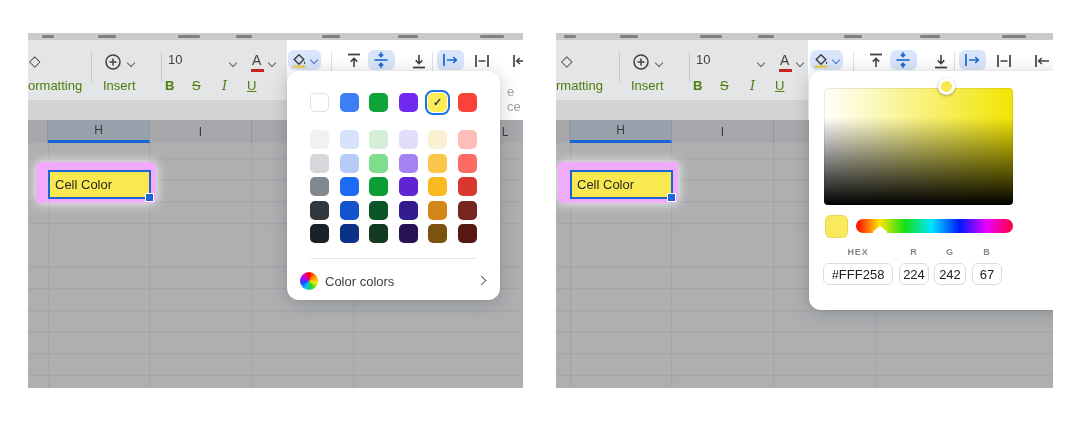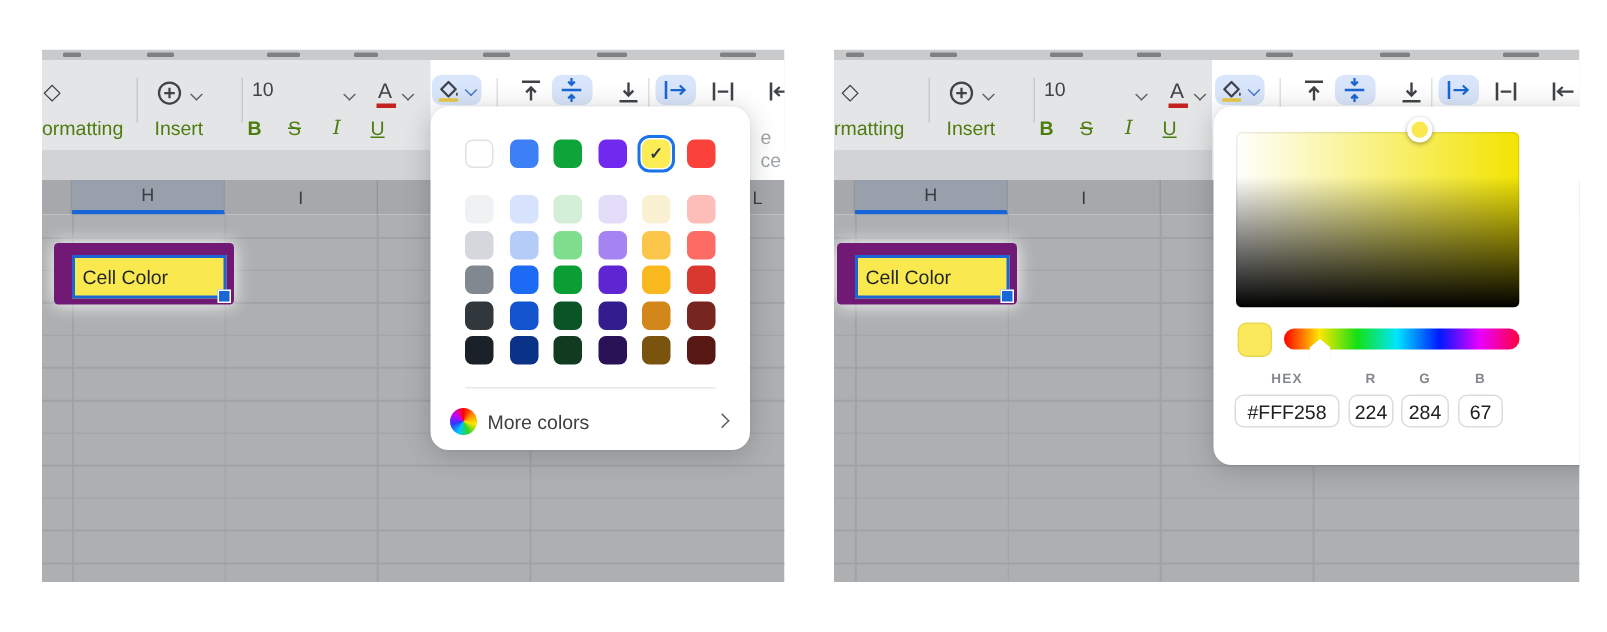--- a/index.html
+++ b/index.html
@@ -51,21 +51,21 @@
       repeating-linear-gradient(to right,transparent 0,transparent 100.7px,#A0A2A5 100.7px,#A0A2A5 101.7px),
       repeating-linear-gradient(to bottom,transparent 0,transparent 20.7px,#A0A2A5 20.7px,#A0A2A5 21.7px)}
   #p1 .rows{background-position:-80.7px 0,0 -5.7px}
   #p2 .rows{background-position:-86.7px 0,0 -5.7px}
   .sliver{position:absolute;left:472px;top:87px;width:25px;height:190px;background:#F3F4F5;
     background-image:repeating-linear-gradient(to bottom,transparent 0,transparent 20.7px,#E3E4E6 20.7px,#E3E4E6 21.7px);
     background-position:0 -5.7px}
   .sliver .shdr{position:absolute;top:0;left:0;right:0;height:23px;background:#E9EAEC}
 
   
-  .glow{position:absolute;top:129px;width:120px;height:41px;background:#701a75;border-radius:3px;
+  .glow{position:absolute;top:129px;width:120px;height:41px;background:#f0abfc;border-radius:3px;
     box-shadow:0 0 12px rgba(255,255,255,.95)}
   #p1 .glow{left:8px} #p2 .glow{left:2px}
   .cellbox{position:absolute;left:12px;top:8px;width:103px;height:29px;border:2px solid #1A66D6;
     box-sizing:border-box;display:flex;align-items:center;padding-left:5px;font-size:13px;color:#1F2328}
   .fillh{position:absolute;right:-5px;bottom:-5px;width:7px;height:7px;background:#1A66D6;border:1px solid #fff}
 
   
   .popup{position:absolute;top:38px;background:#fff;border-radius:12px;
     box-shadow:0 3px 18px rgba(60,64,67,.28),0 0 0 1px rgba(0,0,0,.02)}
   #p1 .popup{left:259px;width:213px;height:229px}
@@ -245,21 +245,21 @@
         <div class="swatch" style="background: rgb(27, 33, 40);"></div>
         <div class="swatch" style="background: rgb(10, 51, 135);"></div>
         <div class="swatch" style="background: rgb(17, 58, 32);"></div>
         <div class="swatch" style="background: rgb(41, 19, 86);"></div>
         <div class="swatch" style="background: rgb(122, 84, 15);"></div>
         <div class="swatch" style="background: rgb(87, 23, 21);"></div>
       </div>
     <div class="pdivider"></div>
     <div class="morebar">
       <span class="wheel"></span>
-      <span class="morelabel">More colors</span>
+      <span class="morelabel">Color colors</span>
       <span class="morechev"></span>
     </div>
   </div>
 </div>
 
 <div class="panel" id="p2">
   <div class="strip">
     <i class="mark" style="left:8px;width:12px"></i>
     <i class="mark" style="left:64px;width:18px"></i>
     <i class="mark" style="left:144px;width:22px"></i>
@@ -363,16 +363,16 @@
     <div class="svhandle"></div>
     <div class="curswatch" style="background: rgb(251, 233, 92);"></div>
     <div class="huebar"></div>
     <div class="huehandle"></div>
     <span class="plab" style="left:14px;width:70px">HEX</span>
     <span class="plab" style="left:90px;width:30px">R</span>
     <span class="plab" style="left:125px;width:32px">G</span>
     <span class="plab" style="left:163px;width:30px">B</span>
     <div class="pin" style="left:14px;width:70px">#FFF258</div>
     <div class="pin" style="left:90px;width:30px">224</div>
-    <div class="pin" style="left:125px;width:32px">284</div>
+    <div class="pin" style="left:125px;width:32px">242</div>
     <div class="pin" style="left:163px;width:30px">67</div>
   </div>
 </div>
 
 </body></html>

